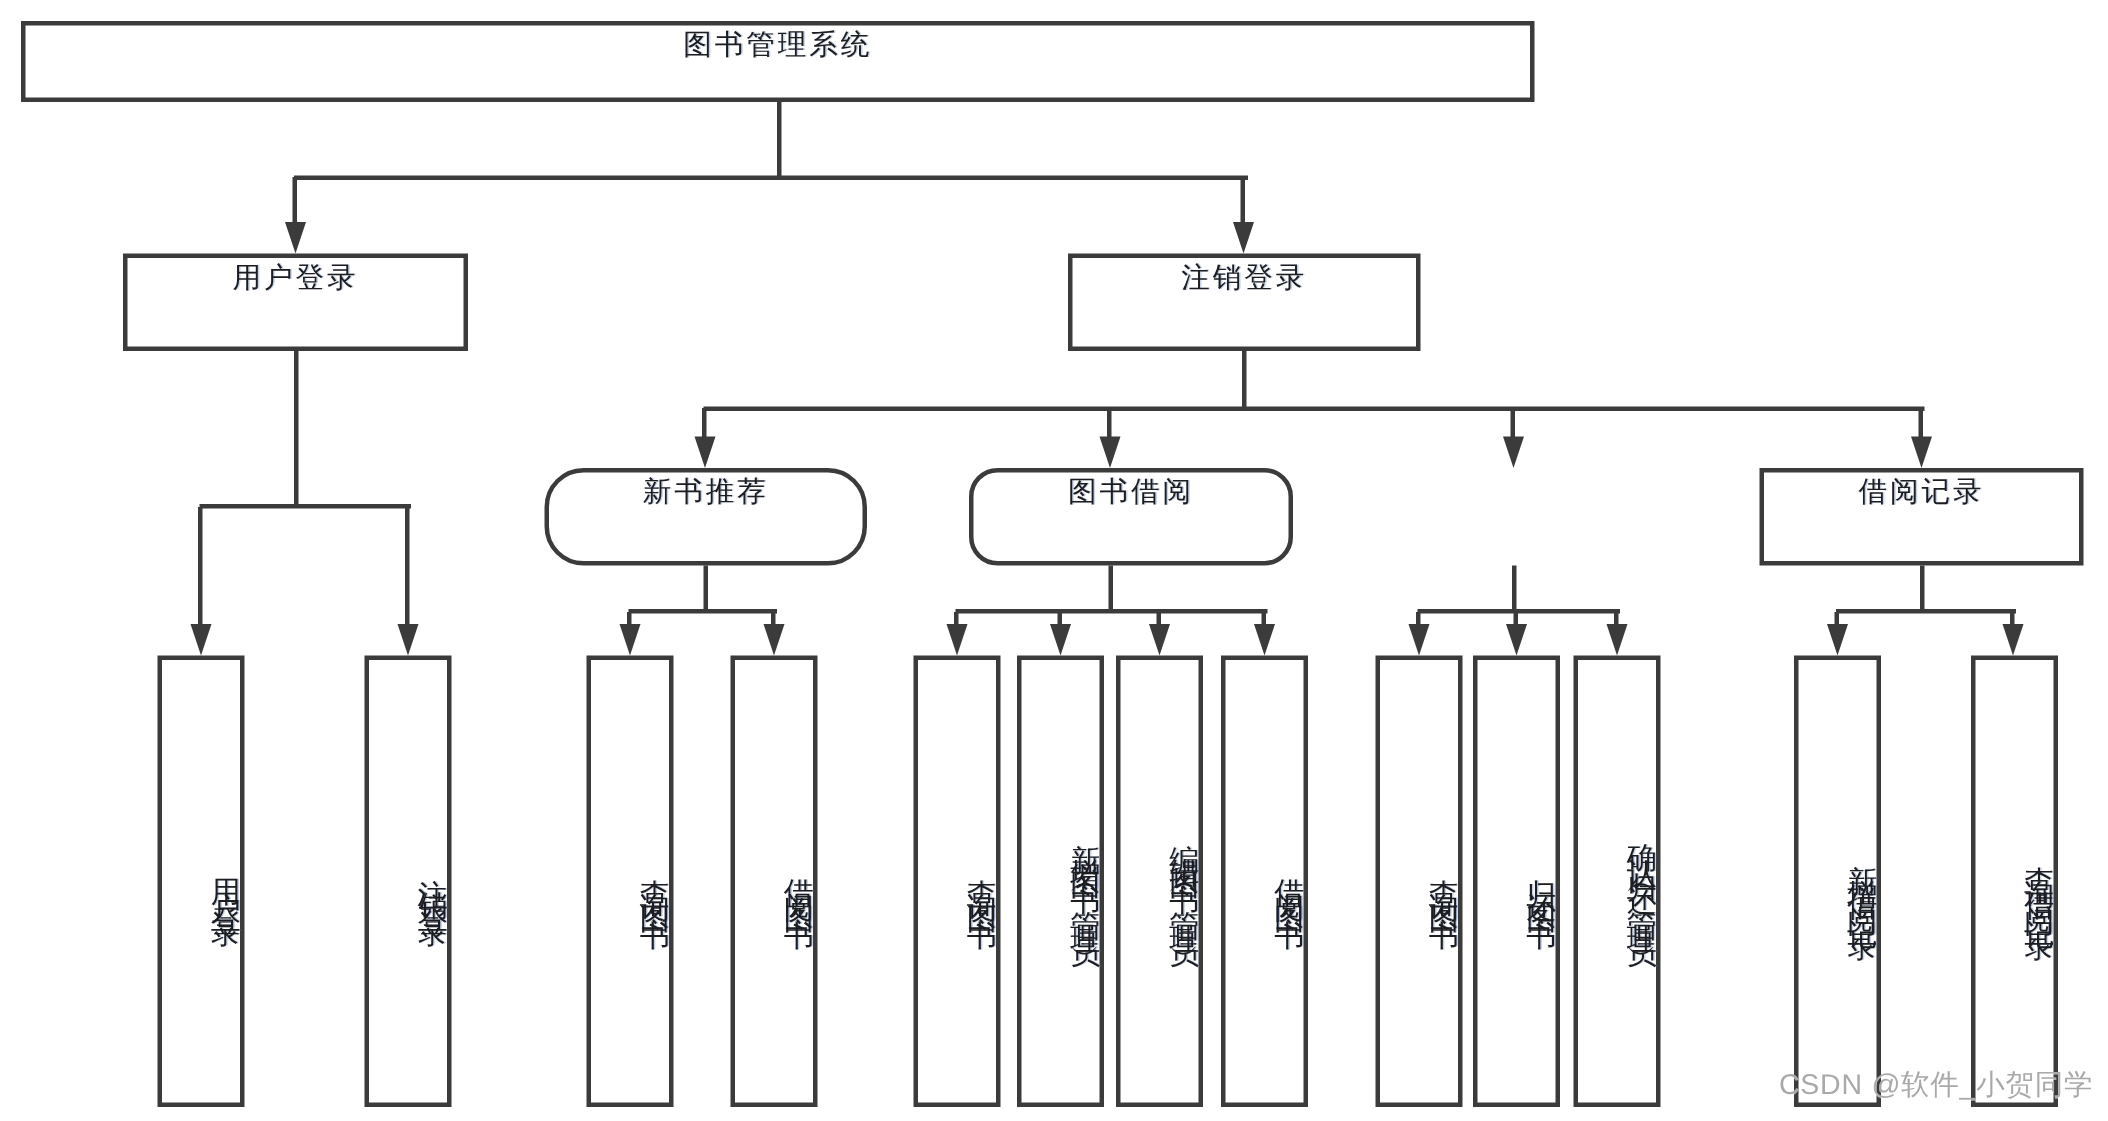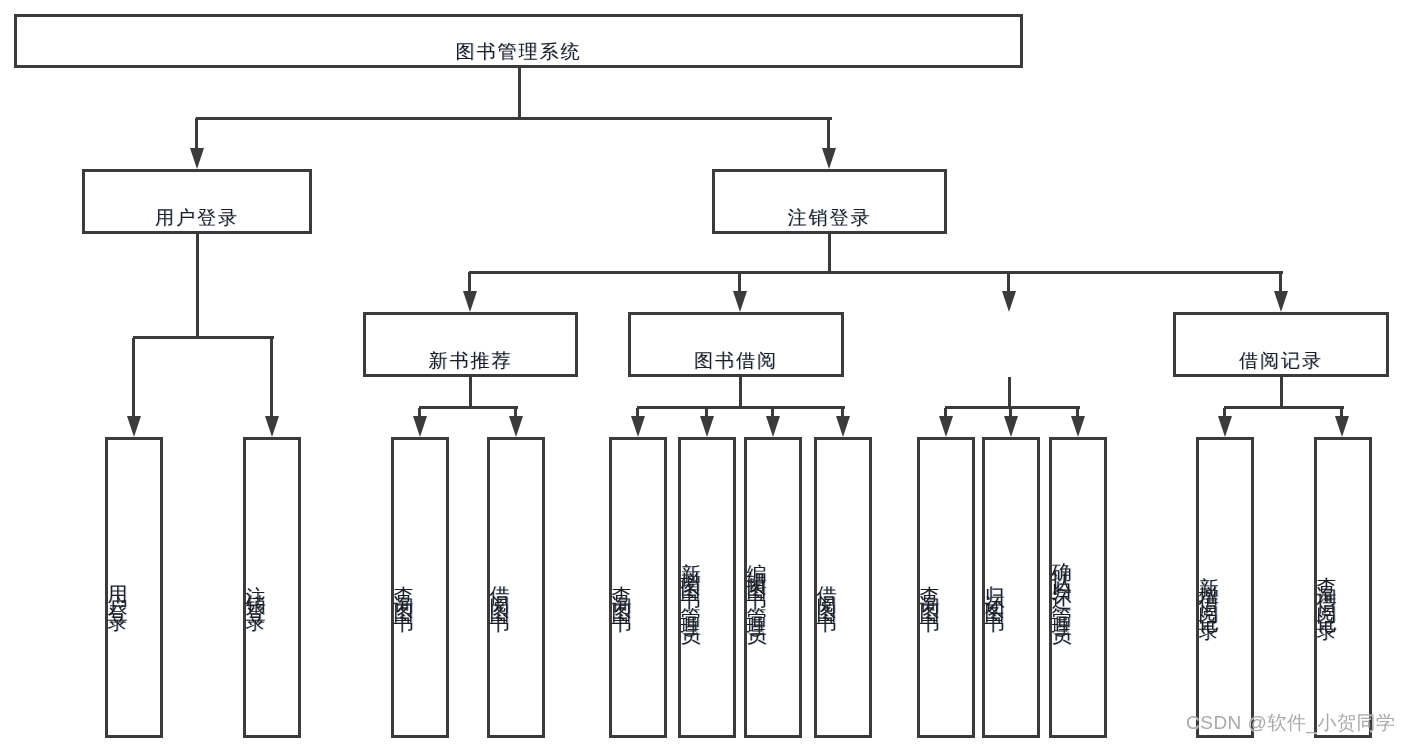--- a/index.html
+++ b/index.html
@@ -15,21 +15,21 @@
     width:1405px;height:747px;
     background:var(--boxbg);
     font-family:"Liberation Sans", sans-serif;
     overflow:hidden;
   }
   .box{
     position:absolute;
     box-sizing:border-box;
     border:3px solid var(--line);
     background:var(--boxbg);
-    display:flex;align-items:flex-end;justify-content:center;
+    display:flex;align-items:flex-start;justify-content:center;
     color:var(--text);
     text-shadow:1px 0 0 rgba(90,130,200,0.35);
   }
   .box.h{
     font-size:19px;
     letter-spacing:2px;
     white-space:nowrap;
   }
   .box.v{
     writing-mode:vertical-rl;
@@ -66,24 +66,24 @@
   <span class="watermark">CSDN @软件_小贺同学</span>
 <div class="box h" style="left: 14px; top: 14px; width: 1009px; height: 54px;">
       <span>图书管理系统</span>
     </div>
     <div class="box h" style="left: 82px; top: 169px; width: 230px; height: 65px;">
       <span>用户登录</span>
     </div>
     <div class="box h" style="left: 712px; top: 169px; width: 235px; height: 65px;">
       <span>注销登录</span>
     </div>
-    <div class="box h" style="left: 363px; top: 312px; width: 215px; height: 65px;">
+    <div class="box h" style="left: 363px; top: 312px; width: 215px; height: 65px; border-radius: 26px;">
       <span>新书推荐</span>
     </div>
-    <div class="box h" style="left: 628px; top: 312px; width: 216px; height: 65px;">
+    <div class="box h" style="left: 646px; top: 312px; width: 216px; height: 65px; border-radius: 19px;">
       <span>图书借阅</span>
     </div>
     <div class="box h" style="left: 1173px; top: 312px; width: 216px; height: 65px;">
       <span>借阅记录</span>
     </div>
     <div class="box v" style="left: 105px; top: 437px; width: 58px; height: 301px;">
       <span>用户登录</span>
     </div>
     <div class="box v" style="left: 243px; top: 437px; width: 58px; height: 301px;">
       <span>注销登录</span>

